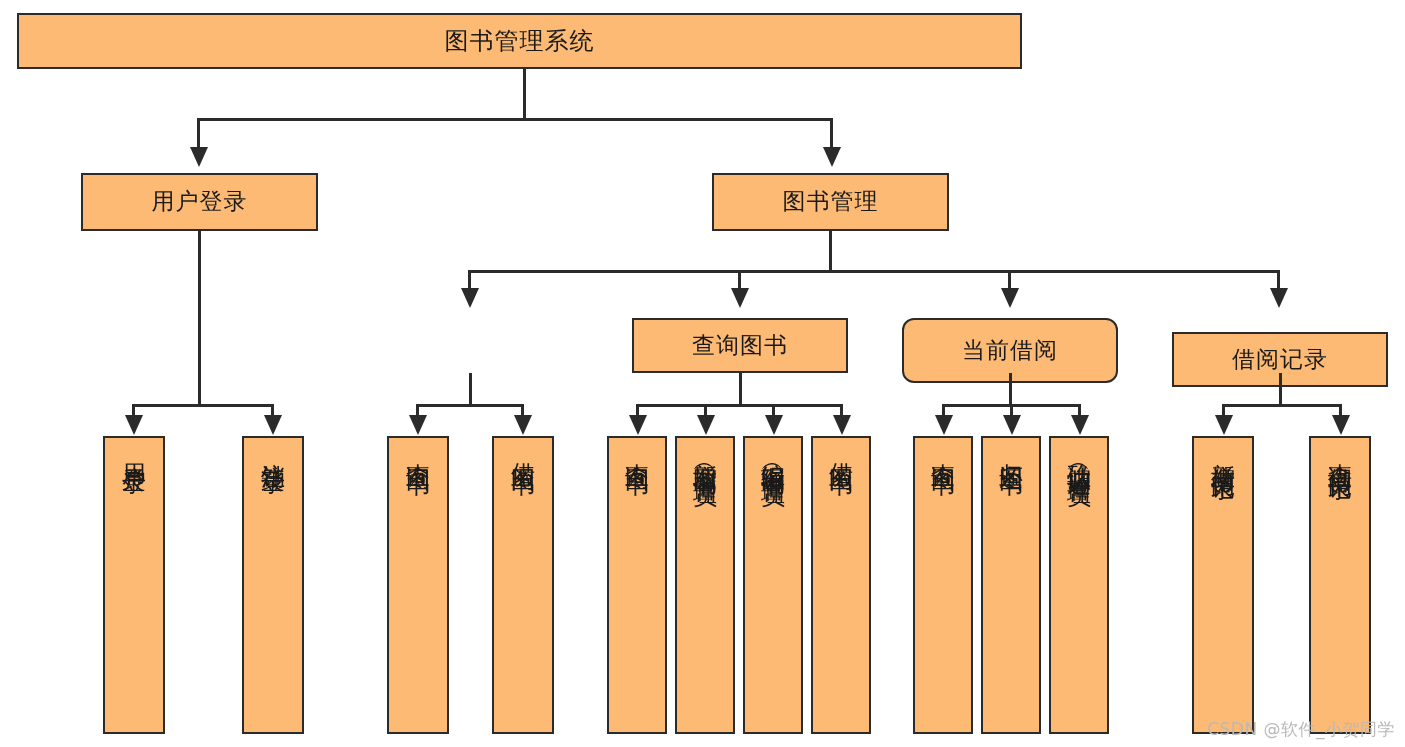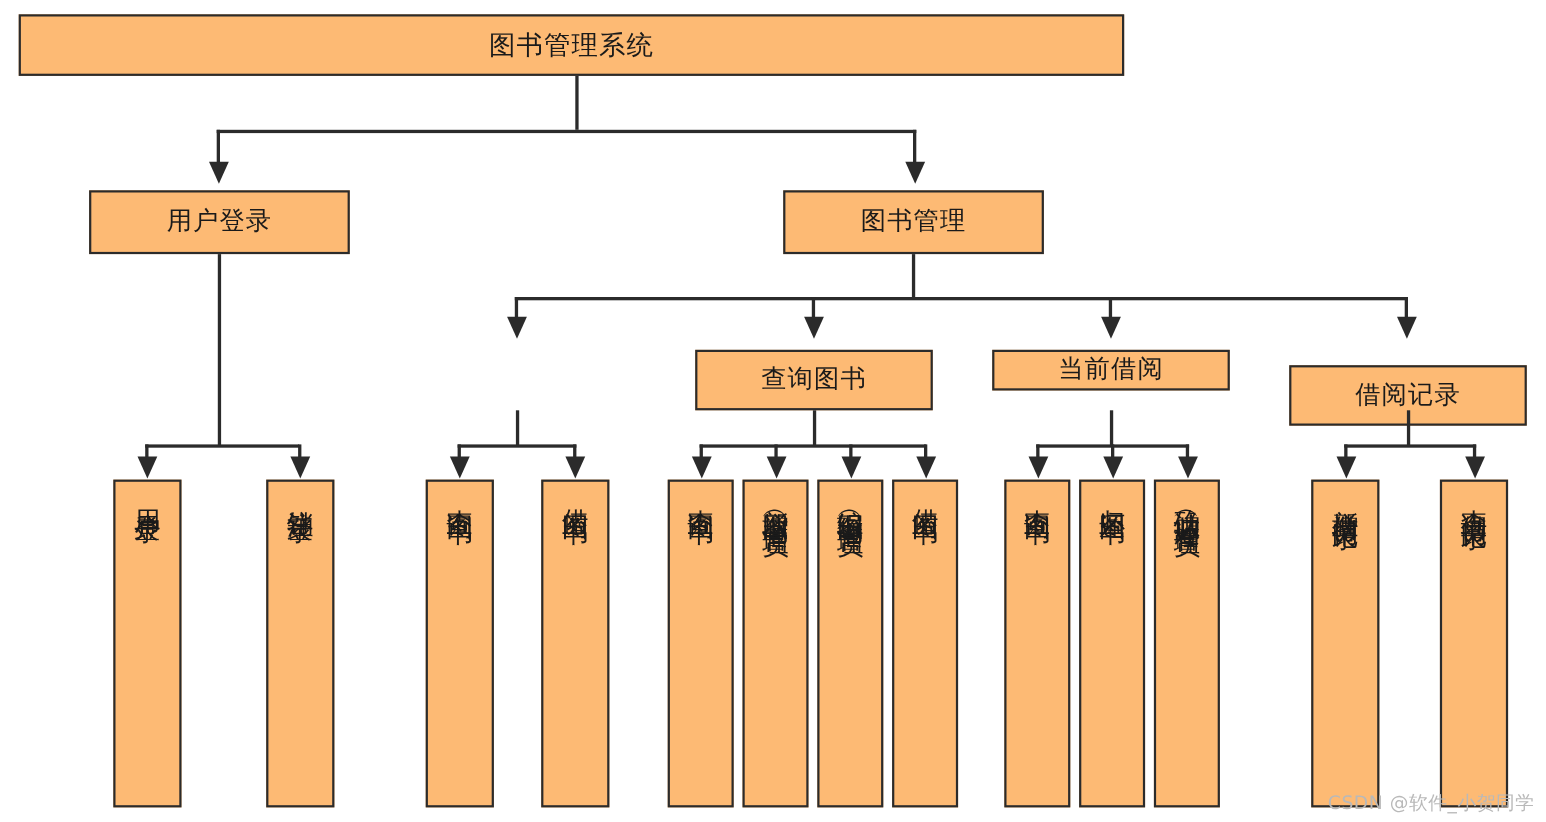--- a/index.html
+++ b/index.html
@@ -116,21 +116,21 @@
   <div class="edge v" style="left:738px; top:270px; width:3px; height:20px;"></div>
   <div class="arrow" style="left:731px; top:288px;"></div>
   <div class="edge v" style="left:1008px; top:270px; width:3px; height:20px;"></div>
   <div class="arrow" style="left:1001px; top:288px;"></div>
   <div class="edge v" style="left:1277px; top:270px; width:3px; height:20px;"></div>
   <div class="arrow" style="left:1270px; top:288px;"></div>
 
   <div class="node horiz" style="left:632px; top:318px; width:216px; height:55px;">
     <span class="node-label">查询图书</span>
   </div>
-  <div class="node horiz" style="left:902px; top:318px; width:216px; height:37px;">
+  <div class="node horiz" style="left:902px; top:318px; width:216px; height:65px;border-radius:12px;">
     <span class="node-label">当前借阅</span>
   </div>
   <div class="node horiz" style="left:1172px; top:332px; width:216px; height:55px;">
     <span class="node-label">借阅记录</span>
   </div>
 
   <div class="edge v" style="left:469px; top:373px; width:3px; height:33px;"></div>
   <div class="edge h" style="left:416px; top:404px; width:108px; height:3px;"></div>
   <div class="edge v" style="left:416px; top:404px; width:3px; height:13px;"></div>
   <div class="arrow" style="left:409px; top:415px;"></div>

